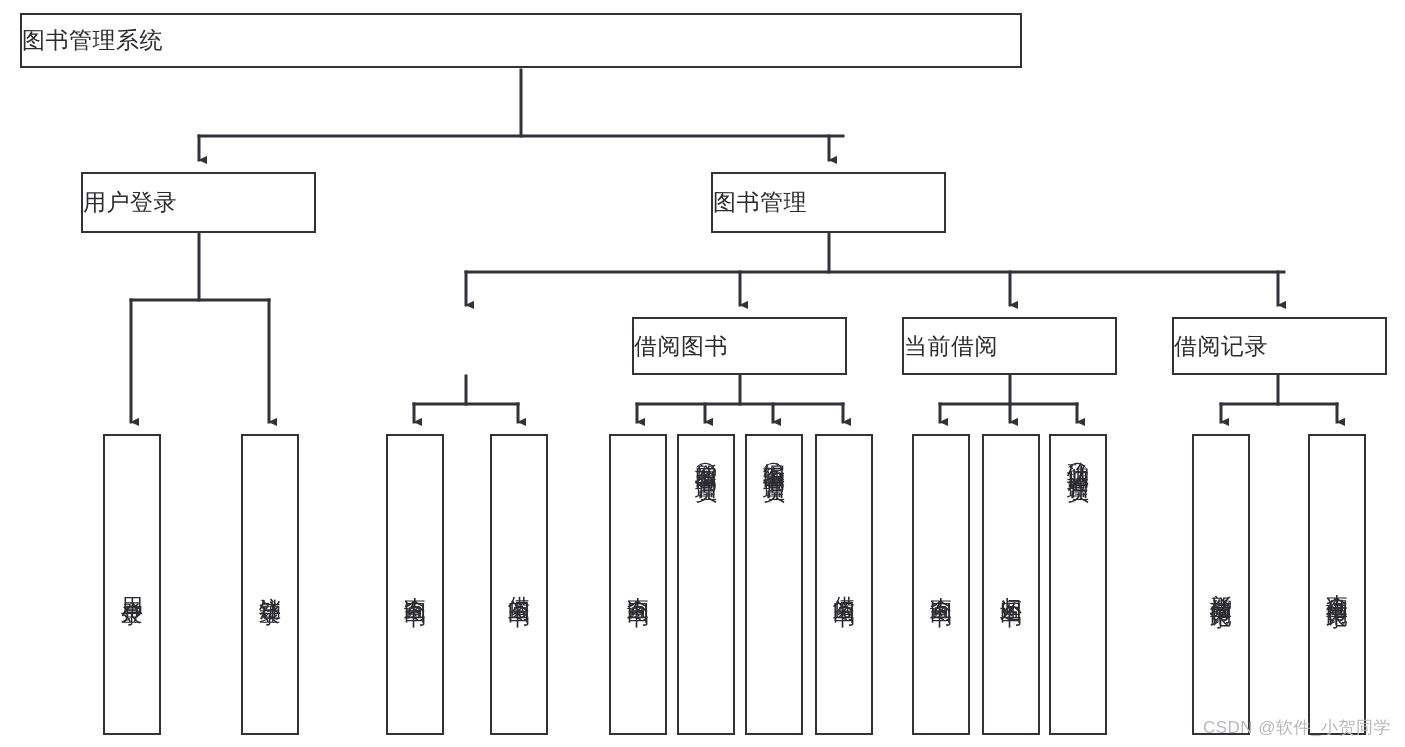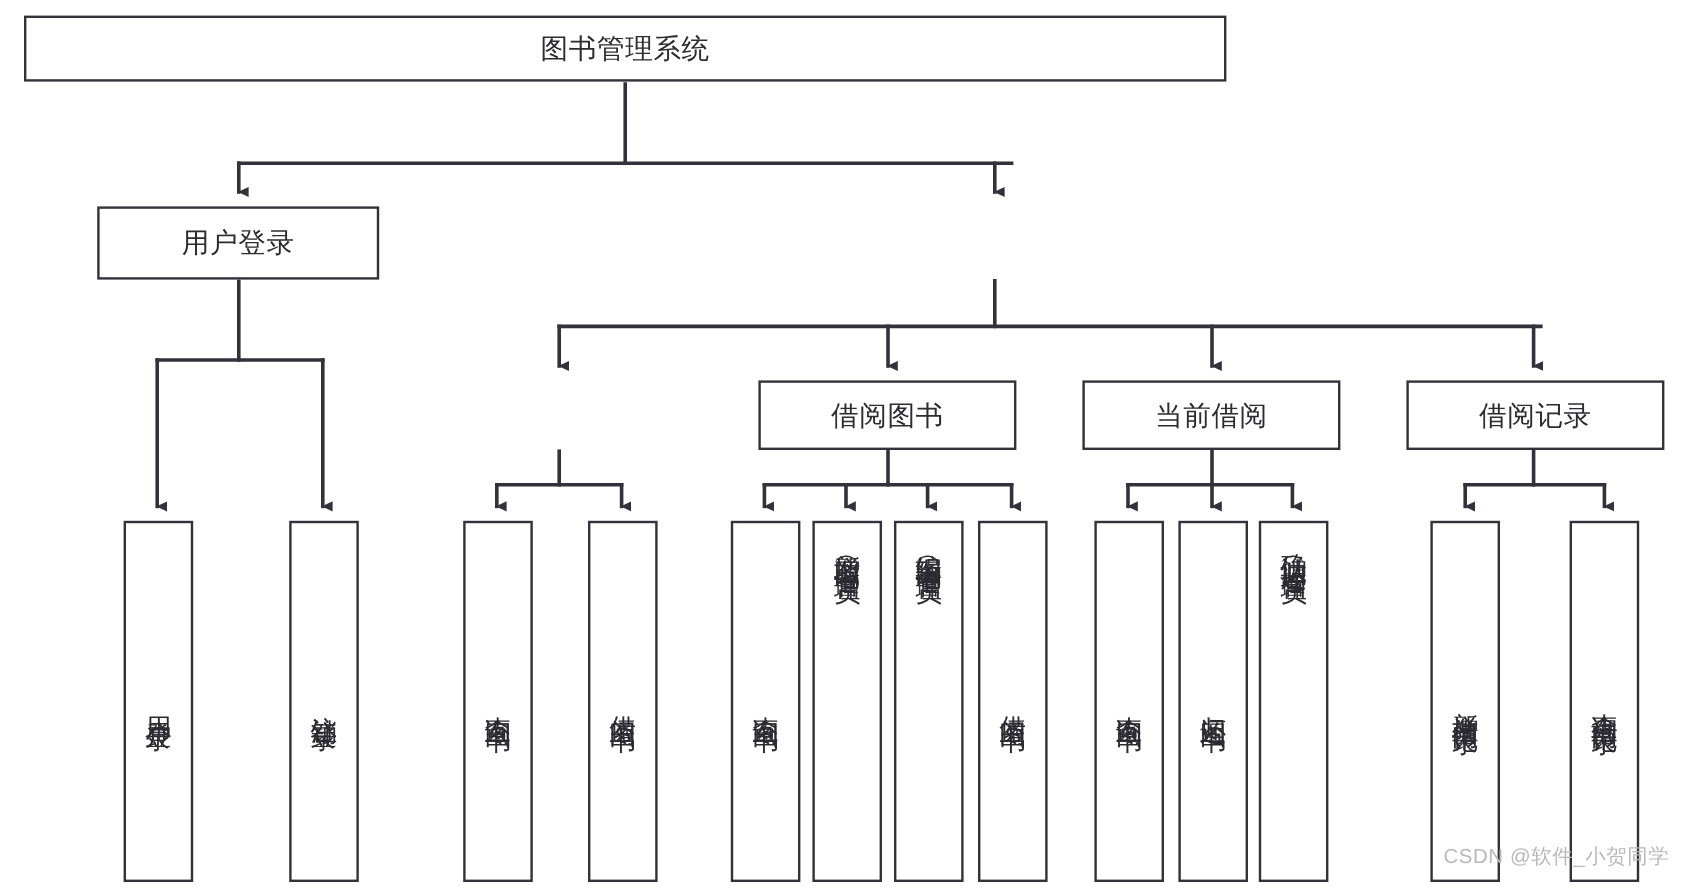--- a/index.html
+++ b/index.html
@@ -24,21 +24,20 @@
     width: 1405px;
     height: 747px;
   }
   .node-box {
     position: absolute;
     box-sizing: border-box;
     background: #ffffff;
     border: 2px solid #32323a;
     display: flex;
     align-items: center;
-    justify-content: center;
   }
   .node-label {
     color: #2b2b31;
     font-size: 23px;
     line-height: 1.15;
     letter-spacing: 0.5px;
     white-space: nowrap;
     text-align: center;
   }
   .node-box.vertical {
@@ -54,21 +53,21 @@
     line-height: 1;
     font-size: 22px;
   }
   .node-box.vertical.centered {
     align-items: center;
     padding-top: 0;
   }
   #watermark {
     position: absolute;
     right: 14px;
-    bottom: 22px;
+    bottom: 8px;
     font-size: 17px;
     color: #b9b9bd;
     letter-spacing: 0.5px;
     white-space: nowrap;
     pointer-events: none;
   }
 </style>
 </head>
 <body>
 
@@ -125,20 +124,23 @@
   </svg>
 
   <div class="node-box" style="left:20px; top:13px; width:1002px; height:55px;">
     <span class="node-label">图书管理系统</span>
   </div>
 
   <div class="node-box" style="left:81px; top:172px; width:235px; height:61px;">
     <span class="node-label">用户登录</span>
   </div>
 
+  <div class="node-box" style="left:711px; top:172px; width:235px; height:61px;">
+    <span class="node-label">图书管理</span>
+  </div>
 
 
   <div class="node-box" style="left:632px; top:317px; width:215px; height:58px;">
     <span class="node-label">借阅图书</span>
   </div>
 
   <div class="node-box" style="left:1172px; top:317px; width:215px; height:58px;">
     <span class="node-label">借阅记录</span>
   </div>
 

